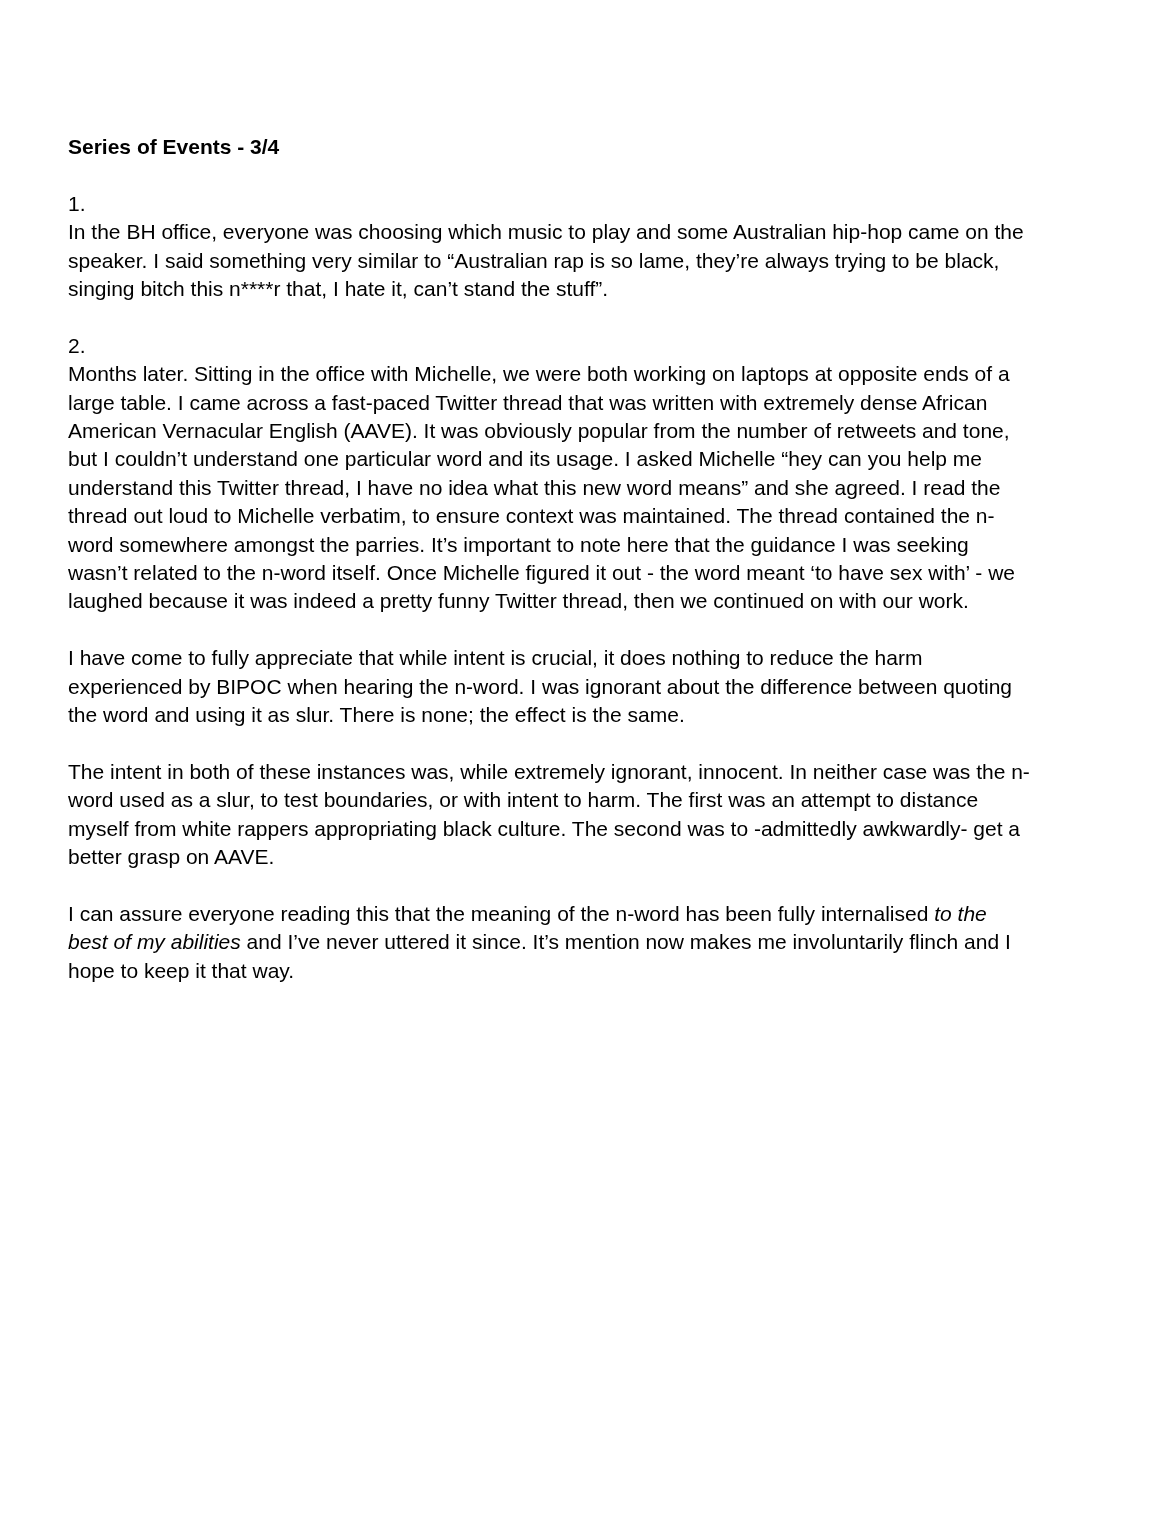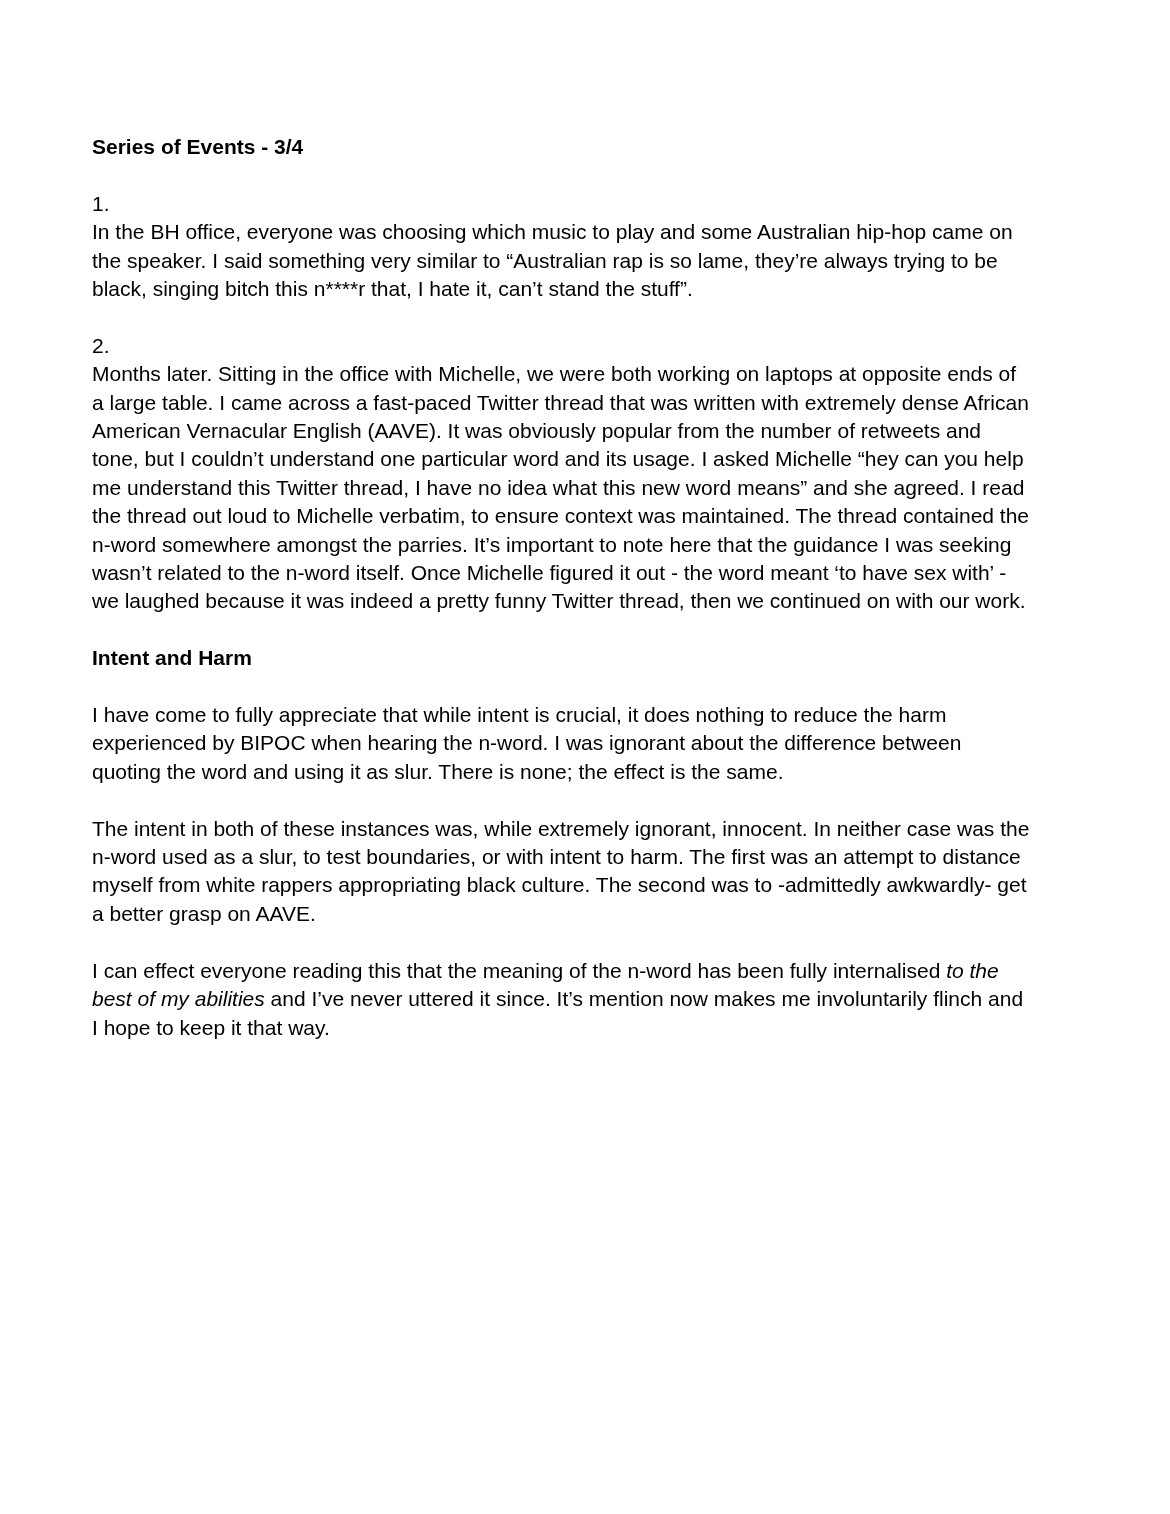--- a/index.html
+++ b/index.html
@@ -7,21 +7,21 @@
     margin: 0;
     padding: 0;
     background: #ffffff;
   }
   .page {
     position: relative;
     width: 1170px;
     height: 1514px;
     background: #ffffff;
     box-sizing: border-box;
-    padding: 133px 138px 0 92px;
+    padding: 133px 138px 0 68px;
     font-family: "Liberation Sans", sans-serif;
     font-size: 21px;
     line-height: 28.4px;
     color: #000000;
     overflow: hidden;
   }
   .page p {
     margin: 0;
   }
   .mb {
@@ -44,21 +44,20 @@
   <div class="mb">
     <p>1.</p>
     <p>In the BH office, everyone was choosing which music to play and some Australian hip-hop came on the speaker. I said something very similar to “Australian rap is so lame, they’re always trying to be black, singing bitch this n****r that, I hate it, can’t stand the stuff”.</p>
   </div>
 
   <div class="mb">
     <p>2.</p>
     <p>Months later. Sitting in the office with Michelle, we were both working on laptops at opposite ends of a large table. I came across a fast-paced Twitter thread that was written with extremely dense African American Vernacular English (AAVE). It was obviously popular from the number of retweets and tone, but I couldn’t understand one particular word and its usage. I asked Michelle “hey can you help me understand this Twitter thread, I have no idea what this new word means” and she agreed. I read the thread out loud to Michelle verbatim, to ensure context was maintained. The thread contained the n-word somewhere amongst the parries. It’s important to note here that the guidance I was seeking wasn’t related to the n-word itself. Once Michelle figured it out - the word meant ‘to have sex with’ - we laughed because it was indeed a pretty funny Twitter thread, then we continued on with our work.</p>
   </div>
 
-  <p class="bold mb">Intent and Harm</p>
 
   <p class="mb">I have come to fully appreciate that while intent is crucial, it does nothing to reduce the harm experienced by BIPOC when hearing the n-word. I was ignorant about the difference between quoting the word and using it as slur. There is none; the effect is the same.</p>
 
   <p class="mb">The intent in both of these instances was, while extremely ignorant, innocent. In neither case was the n-word used as a slur, to test boundaries, or with intent to harm. The first was an attempt to distance myself from white rappers appropriating black culture. The second was to -admittedly awkwardly- get a better grasp on AAVE.</p>
 
-  <p><span>I can effect everyone reading this that the meaning of the n-word has been fully internalised </span><span class="italic">to the best of my abilities</span><span> and I’ve never uttered it since. It’s mention now makes me involuntarily flinch and I hope to keep it that way.</span></p>
+  <p><span>I can assure everyone reading this that the meaning of the n-word has been fully internalised </span><span class="italic">to the best of my abilities</span><span> and I’ve never uttered it since. It’s mention now makes me involuntarily flinch and I hope to keep it that way.</span></p>
 
 </div>
 
 </body></html>

